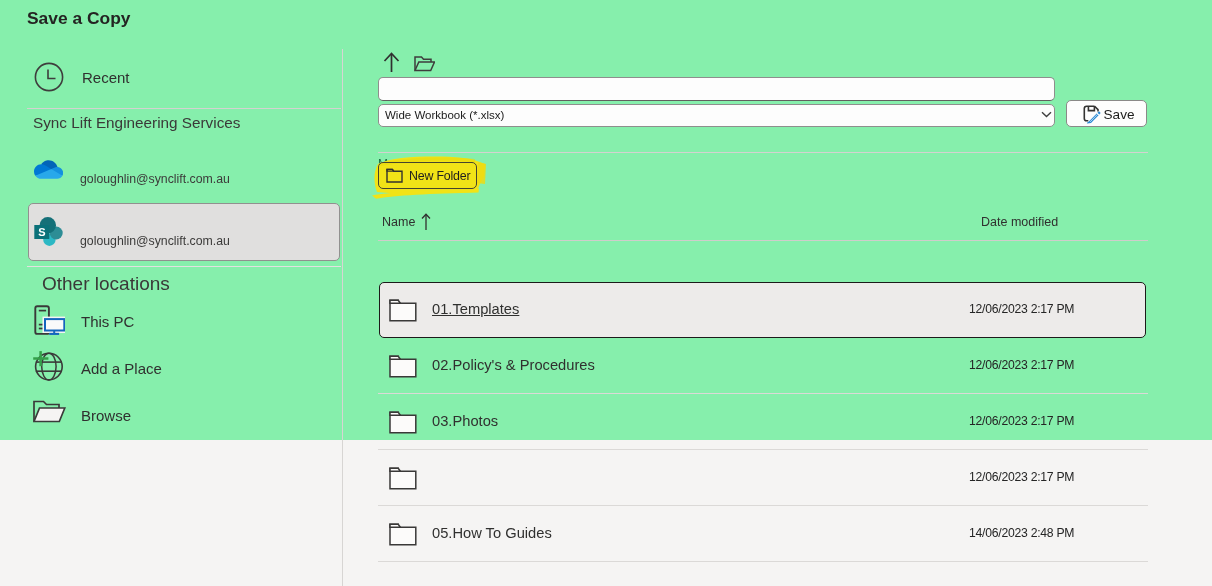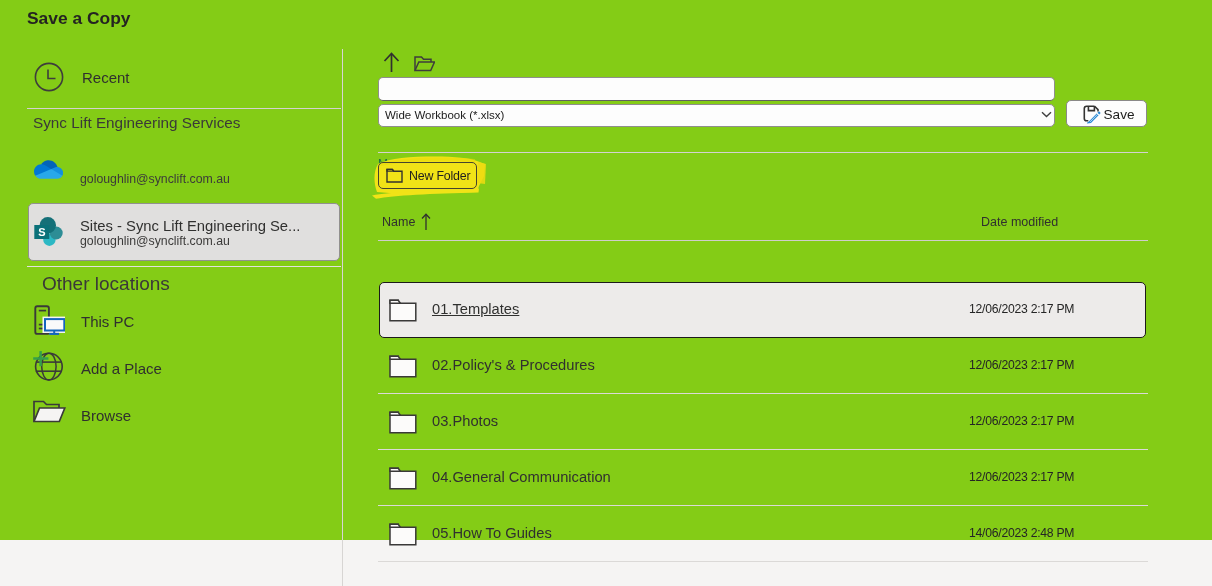--- a/index.html
+++ b/index.html
@@ -1,18 +1,18 @@
 <!DOCTYPE html>
 <html><head>
 <meta charset="utf-8">
 <style>
   * { margin:0; padding:0; box-sizing:border-box; }
   html,body { width:1212px; height:586px; overflow:hidden; }
   body { font-family:"Liberation Sans", sans-serif; background:#f5f4f3; }
-  #page { position:relative; width:1212px; height:540px; background:#84cc16;padding-left:41px; }
+  #page { position:relative; width:1212px; height:440px; background:#86efac;padding-left:41px; }
   .abs { position:absolute; }
   .t { color:#30302f; white-space:nowrap; }
 </style>
 </head>
 <body>
 <div id="page">
 
   <div class="abs t" style="left:27px; top:8px; font-size:17.4px; font-weight:700; color:#242322;">Save a Copy</div>
 
   <svg class="abs" style="left:34px; top:62px;" width="30" height="30" viewBox="0 0 30 30">
@@ -34,21 +34,20 @@
   <div class="abs t" style="left:80px; top:172px; font-size:12.3px; color:#3c3b3a;">goloughlin@synclift.com.au</div>
 
   <div class="abs" style="left:28px; top:203px; width:312px; height:58px; background:#e0dfde; border:1px solid #91908f; border-radius:5px;"></div>
   <svg class="abs" style="left:33px; top:210px;" width="34" height="38" viewBox="0 0 34 38">
     <circle cx="16.4" cy="29.7" r="6.2" fill="#2cb8c4"></circle>
     <circle cx="23.2" cy="23" r="6.5" fill="#2d8d95"></circle>
     <circle cx="14.8" cy="15.3" r="8.2" fill="#157078"></circle>
     <rect x="1.3" y="15" width="15" height="14" fill="#0b7179"></rect>
     <text x="8.8" y="26.2" font-size="11" font-weight="700" fill="#ffffff" text-anchor="middle" font-family="Liberation Sans">S</text>
   </svg>
-  <div class="abs t" style="left:80px; top:218px; font-size:14.8px;">Sites - Sync Lift Engineering Se...</div>
   <div class="abs t" style="left:80px; top:234px; font-size:12.3px; color:#3c3b3a;">goloughlin@synclift.com.au</div>
 
   <div class="abs" style="left:27px; top:266px; width:314px; height:1px; background:#e2e1e0;"></div>
 
   <div class="abs t" style="left:42px; top:273px; font-size:19px; color:#3a3938;">Other locations</div>
 
   <svg class="abs" style="left:33px; top:304px;" width="32" height="32" viewBox="0 0 32 32">
     <rect x="2.3" y="2.2" width="13.6" height="27.7" rx="2" fill="none" stroke="#3a3a39" stroke-width="1.9"></rect>
     <line x1="5.8" y1="6.6" x2="13.1" y2="6.6" stroke="#3a3a39" stroke-width="1.7"></line>
     <line x1="5.8" y1="20.6" x2="10" y2="20.6" stroke="#3a3a39" stroke-width="1.7"></line>
@@ -155,21 +154,20 @@
   <svg class="abs" style="left:389px; top:409.5px;" width="28" height="24" viewBox="0 0 28 24">
       <path d="M1 22.8 V2.2 H9.2 L9.2 5.2 H26.8 V22.8 Z" fill="#fcfbfa" stroke="#3a3938" stroke-width="1.5"></path>
       <path d="M1 2.2 H9.2 L11.4 5.2 H1 Z" fill="#fcfbfa" stroke="#3a3938" stroke-width="1.5"></path>
     </svg>
   <div class="abs t" style="left:432px; top:412.5px; font-size:14.7px;">03.Photos</div>
   <div class="abs t" style="left:969px; top:413.5px; font-size:12.2px; letter-spacing:-0.25px; color:#252525;">12/06/2023 2:17 PM</div>
   <svg class="abs" style="left:389px; top:465.5px;" width="28" height="24" viewBox="0 0 28 24">
       <path d="M1 22.8 V2.2 H9.2 L9.2 5.2 H26.8 V22.8 Z" fill="#fcfbfa" stroke="#3a3938" stroke-width="1.5"></path>
       <path d="M1 2.2 H9.2 L11.4 5.2 H1 Z" fill="#fcfbfa" stroke="#3a3938" stroke-width="1.5"></path>
     </svg>
-  <div class="abs t" style="left:432px; top:468.5px; font-size:14.7px;">04.General Communication</div>
   <div class="abs t" style="left:969px; top:469.5px; font-size:12.2px; letter-spacing:-0.25px; color:#252525;">12/06/2023 2:17 PM</div>
   <svg class="abs" style="left:389px; top:521.5px;" width="28" height="24" viewBox="0 0 28 24">
       <path d="M1 22.8 V2.2 H9.2 L9.2 5.2 H26.8 V22.8 Z" fill="#fcfbfa" stroke="#3a3938" stroke-width="1.5"></path>
       <path d="M1 2.2 H9.2 L11.4 5.2 H1 Z" fill="#fcfbfa" stroke="#3a3938" stroke-width="1.5"></path>
     </svg>
   <div class="abs t" style="left:432px; top:524.5px; font-size:14.7px;">05.How To Guides</div>
   <div class="abs t" style="left:969px; top:525.5px; font-size:12.2px; letter-spacing:-0.25px; color:#252525;">14/06/2023 2:48 PM</div>
 </div>
 
 </body></html>

